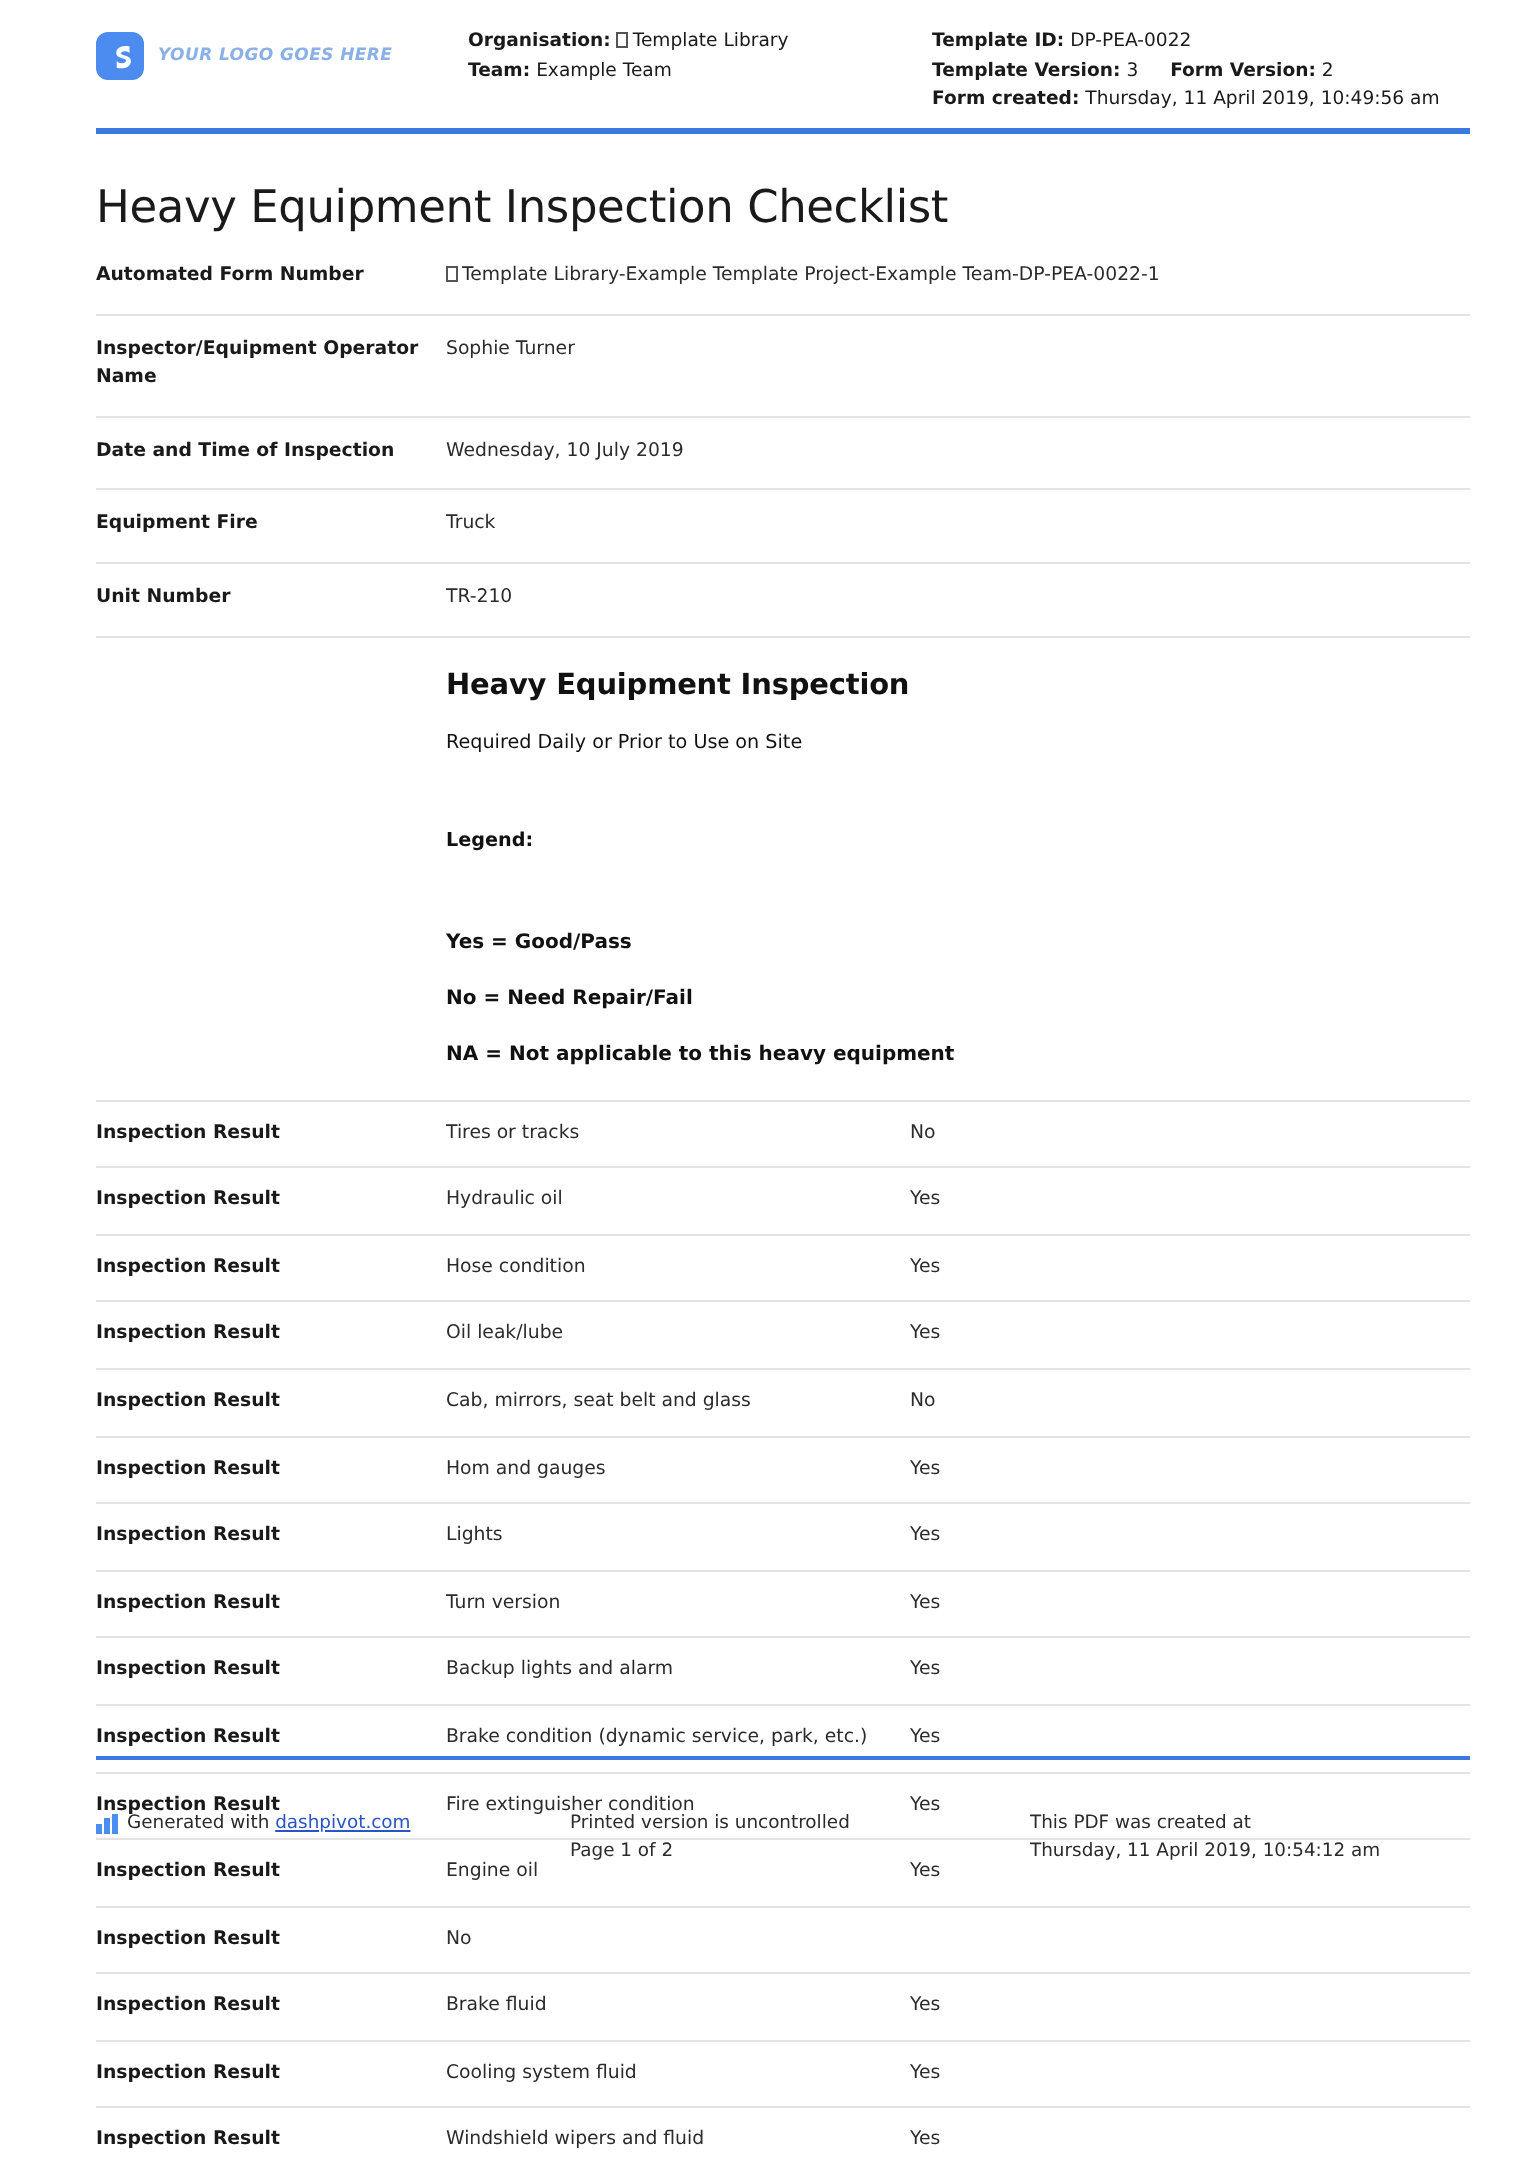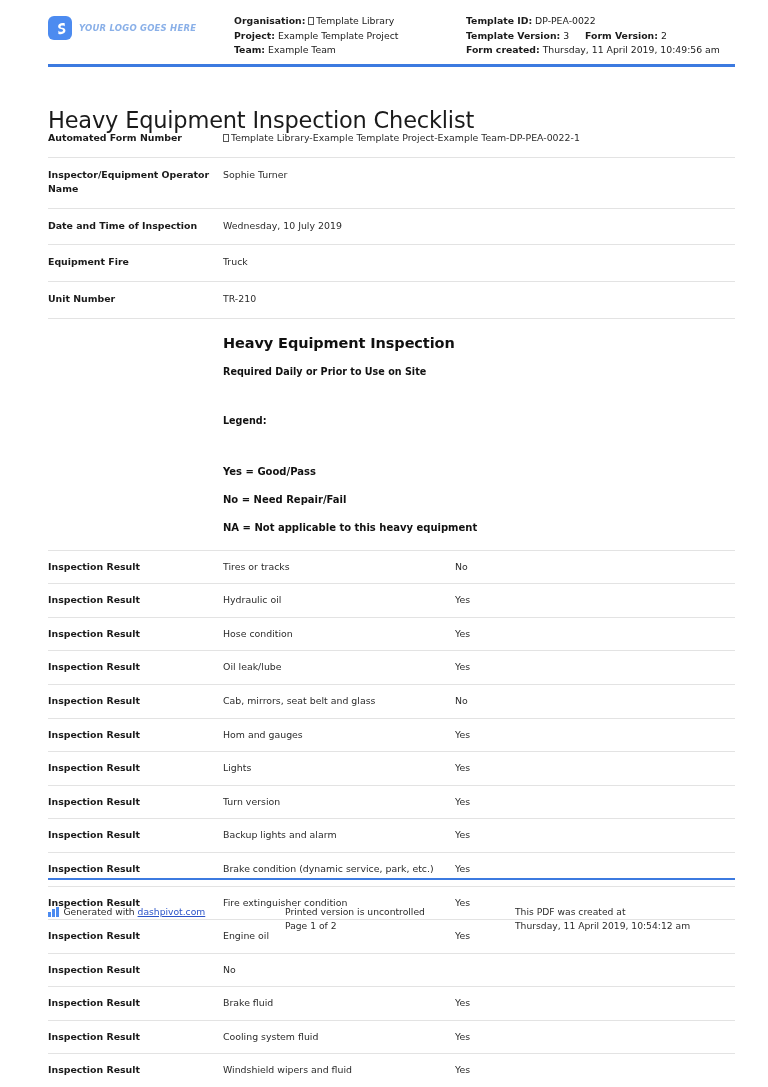--- a/index.html
+++ b/index.html
@@ -80,21 +80,21 @@
     right: 33px;
     top: 64px;
     height: 2.5px;
     background: #3c7ae0;
   }
 
   
   .title {
     position: absolute;
     left: 48px;
-    top: 92px;
+    top: 76px;
     font-size: 22.5px;
     font-weight: normal;
     letter-spacing: -0.2px;
     color: #1a1a1a;
   }
 
   
   .tbl {
     position: absolute;
     left: 48px;
@@ -136,21 +136,21 @@
   .section-body { flex: 1; padding-top: 16px; }
   .sec-title {
     font-size: 14.5px;
     font-weight: bold;
     color: #111;
     margin-bottom: 15px;
     letter-spacing: -0.1px;
   }
   .sec-sub {
     font-size: 9.6px;
-    font-weight: bold;
+    font-weight: normal;
     color: #111;
     margin-bottom: 38px;
   }
   .sec-legend-title {
     font-size: 9.6px;
     font-weight: bold;
     color: #111;
     margin-bottom: 40px;
   }
   .legend-line {
@@ -235,24 +235,20 @@
       </span>
       <span class="logo-text">YOUR LOGO GOES HERE</span>
     </div>
 
     <div class="hdr-col mid">
       <div class="hdr-line">
         <span class="lbl">Organisation:</span>
         <span class="tofu"></span><span class="val">Template Library</span>
       </div>
       <div class="hdr-line">
-        <span class="lbl">Project:</span>
-        <span class="val">Example Template Project</span>
-      </div>
-      <div class="hdr-line">
         <span class="lbl">Team:</span>
         <span class="val">Example Team</span>
       </div>
     </div>
 
     <div class="hdr-col">
       <div class="hdr-line">
         <span class="lbl">Template ID:</span>
         <span class="val">DP-PEA-0022</span>
       </div>

